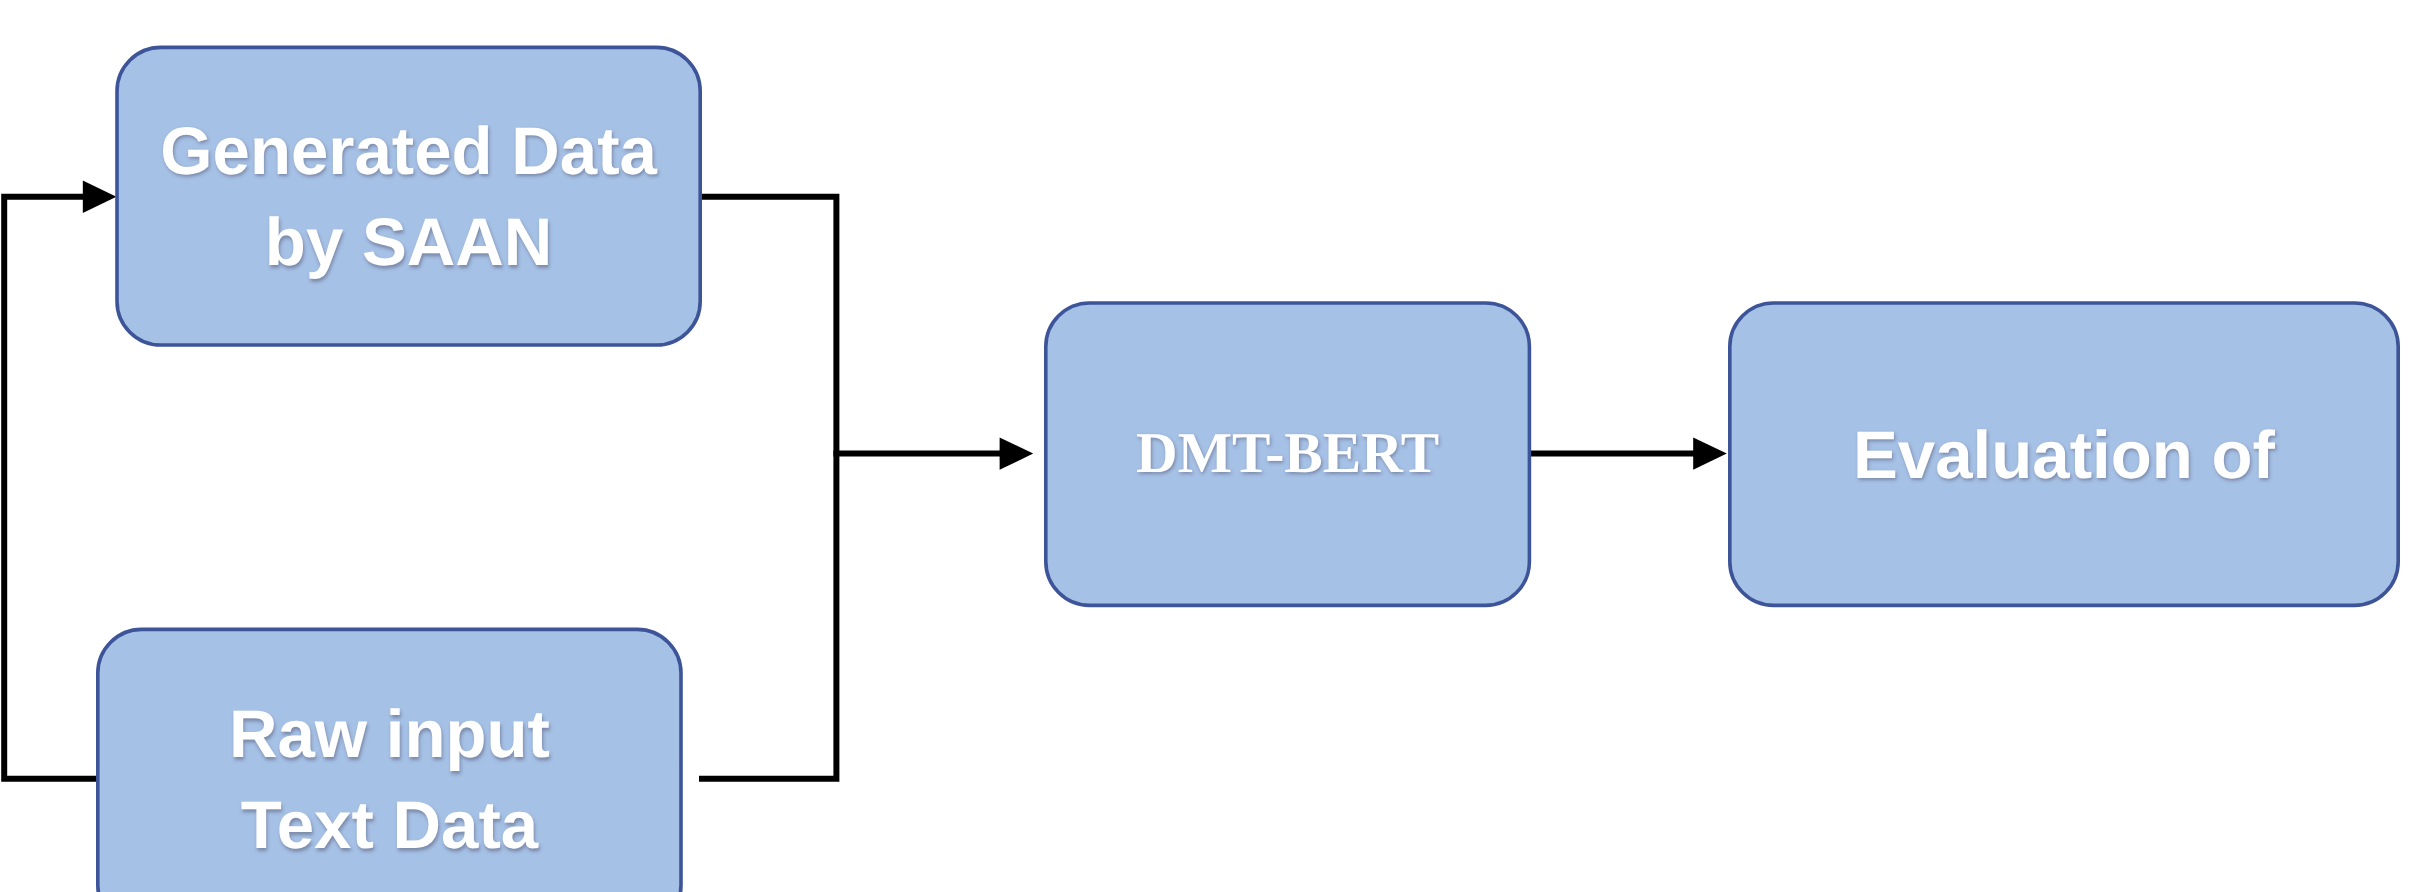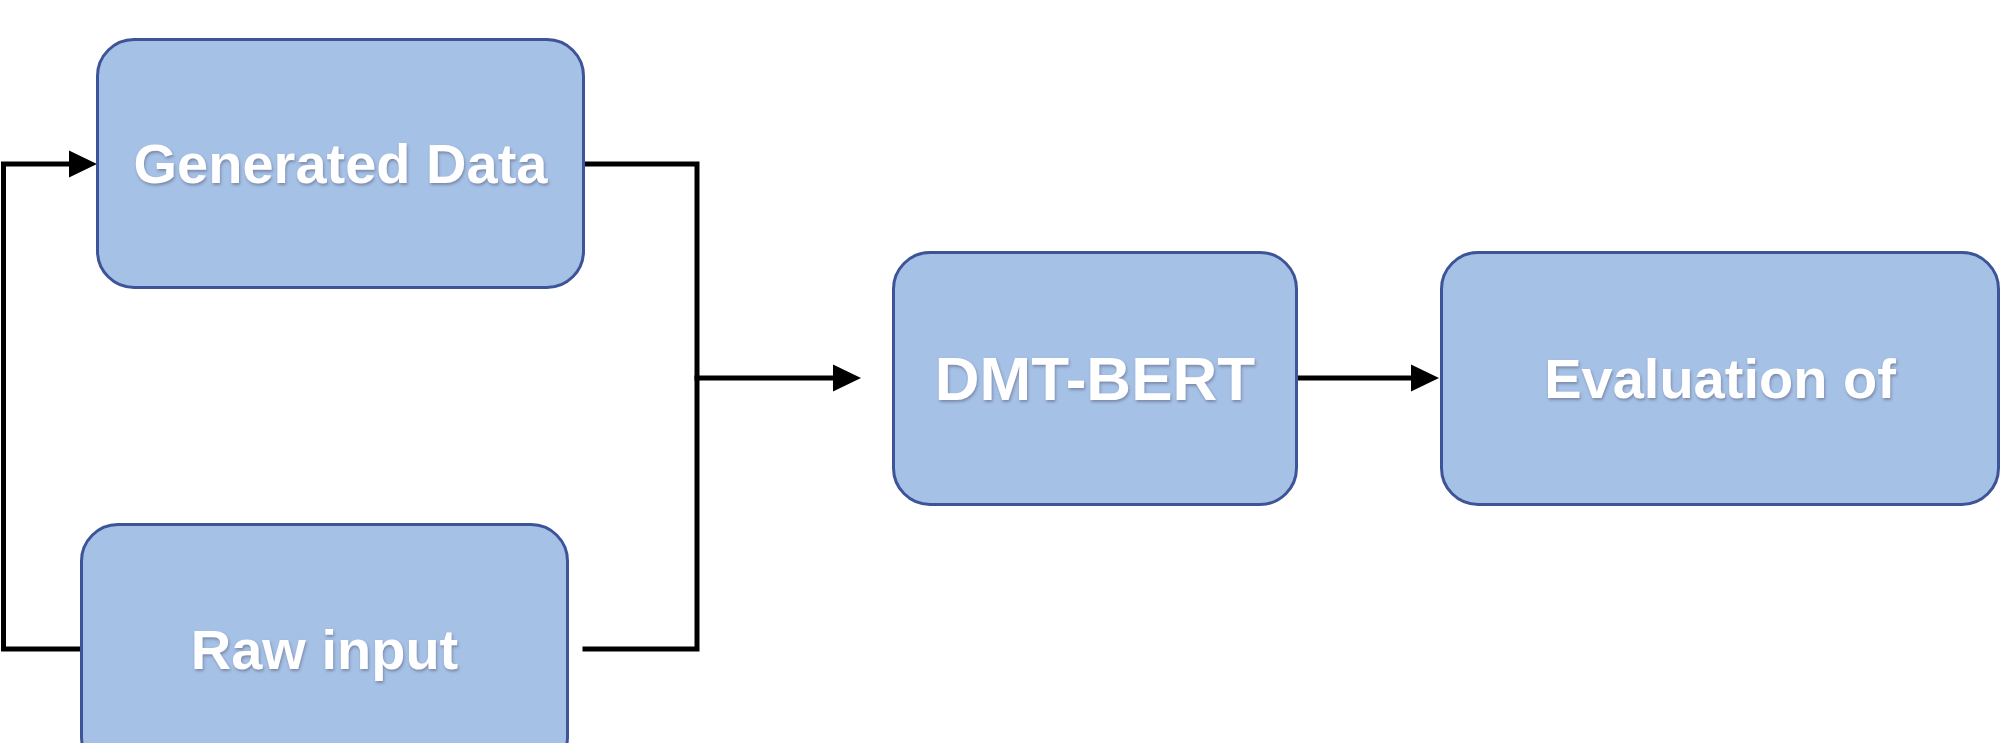--- a/index.html
+++ b/index.html
@@ -36,21 +36,21 @@
     align-items: center;
     text-align: center;
     font-weight: bold;
     font-size: 56px;
     line-height: 1.35;
     text-shadow: 1px 2px 3px rgba(70, 70, 95, 0.45);
   }
   .node .line { display: block; white-space: nowrap; }
   #node-generated { left: 96px;   top: 2px;   width: 489px; height: 251px; }
   #node-raw       { left: 80px;   top: 487px; width: 489px; height: 253px; }
-  #node-dmt       { left: 892px;  top: 215px; width: 406px; height: 255px; font-size: 62px; }
+  #node-dmt       { left: 870px;  top: 215px; width: 406px; height: 255px; font-size: 48px; font-family: Liberation Serif, serif; }
   #node-eval      { left: 1440px; top: 215px; width: 560px; height: 255px; gap: 48px; }
   .edge {
     fill: none;
     stroke: var(--connector, #000000);
     stroke-width: 5;
     stroke-linecap: square;
     stroke-linejoin: miter;
   }
   .arrowhead { fill: var(--connector, #000000); stroke: none; }
 </style>
@@ -68,24 +68,26 @@
 
     <line class="edge" x1="697" y1="342" x2="834" y2="342"></line>
     <polygon class="arrowhead" points="861,342 833,328.5 833,355.5"></polygon>
 
     <line class="edge" x1="1268" y1="342" x2="1412" y2="342"></line>
     <polygon class="arrowhead" points="1439,342 1411,328.5 1411,355.5"></polygon>
   </svg>
 
   <div class="node" id="node-generated">
     <span class="line">Generated Data</span>
+    <span class="line">by SAAN</span>
   </div>
 
   <div class="node" id="node-raw">
     <span class="line">Raw input</span>
+    <span class="line">Text Data</span>
   </div>
 
   <div class="node" id="node-dmt">
     <span class="line">DMT-BERT</span>
   </div>
 
   <div class="node" id="node-eval">
     <span class="line">Evaluation of</span>
   </div>
 

